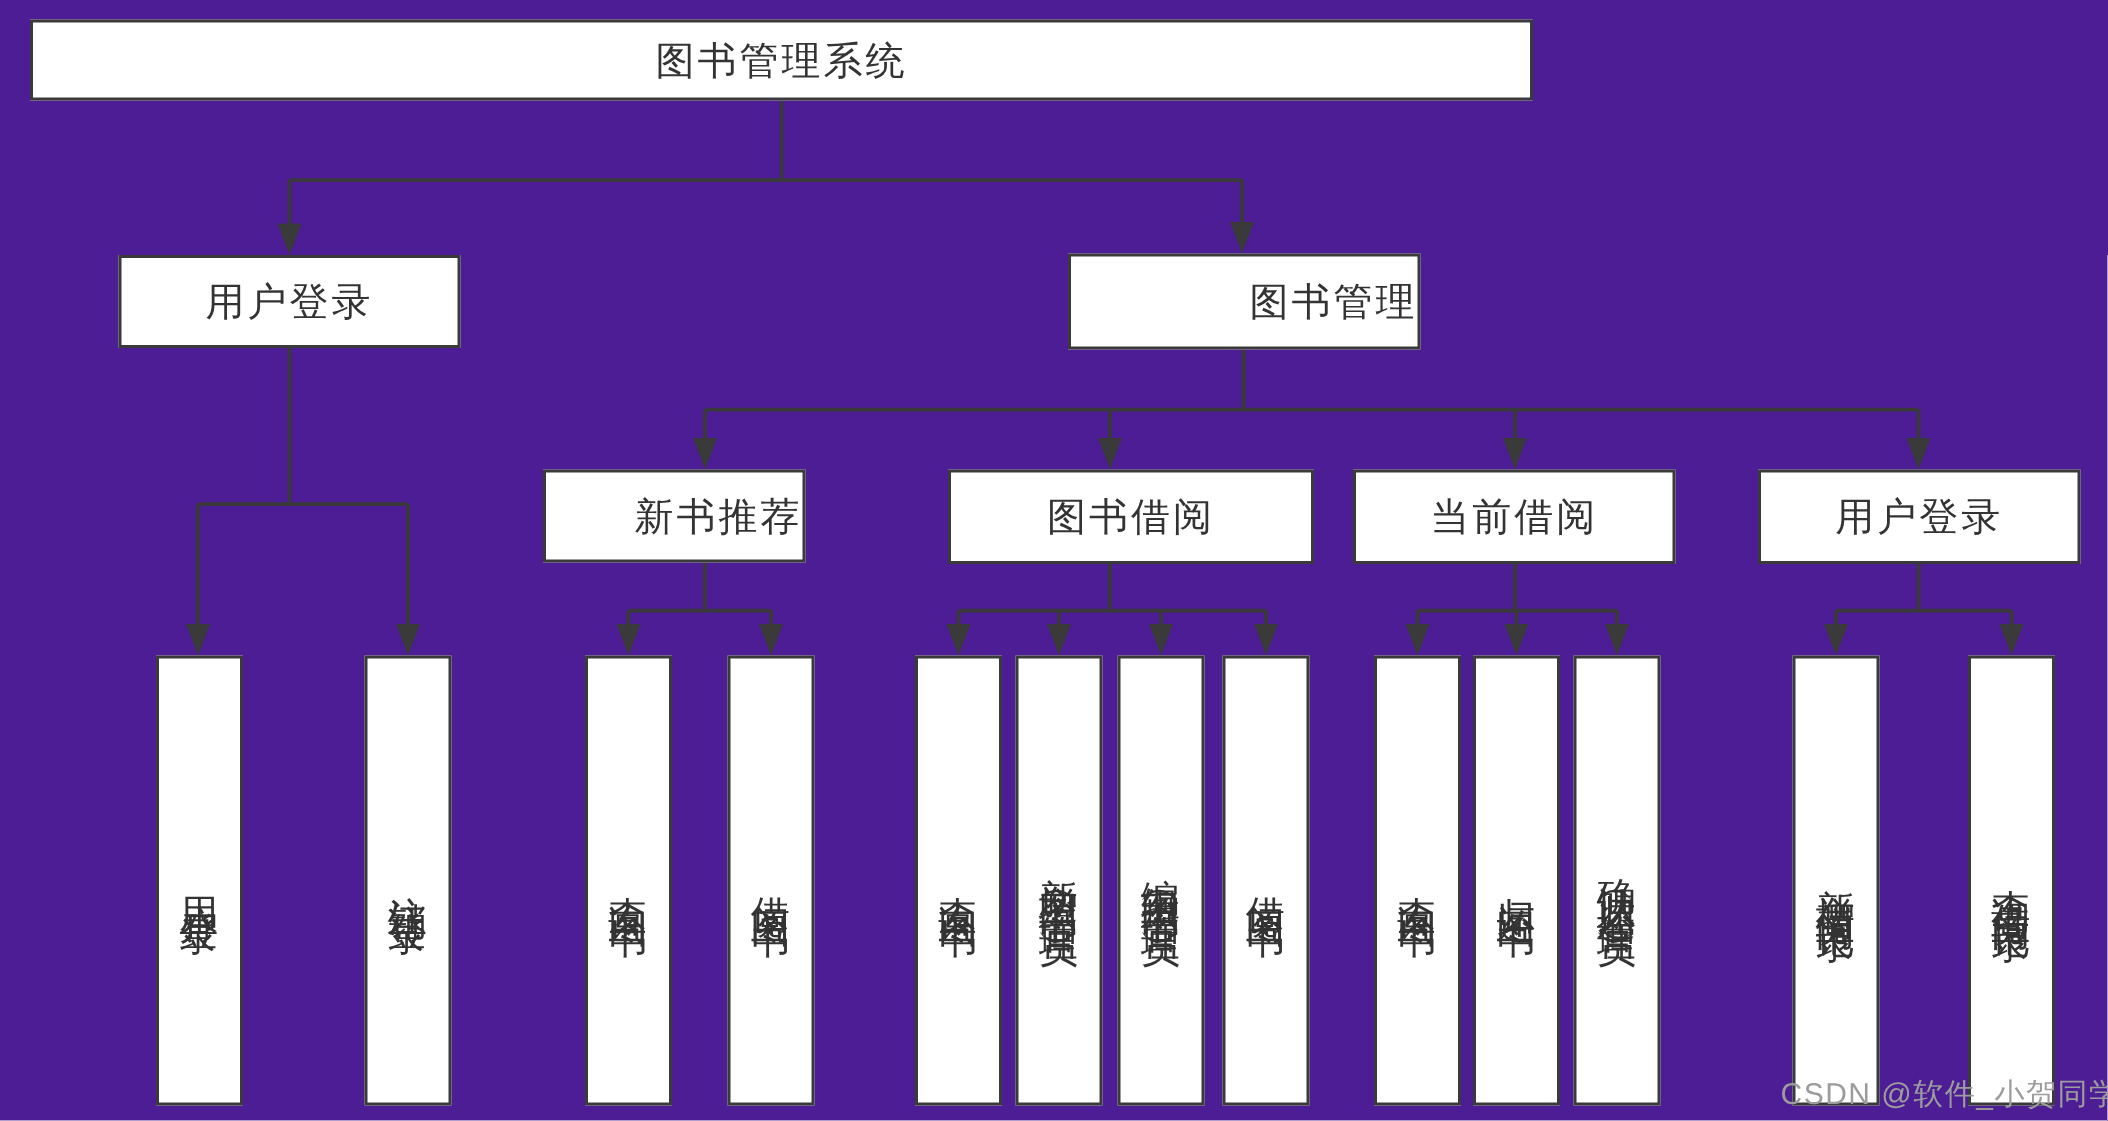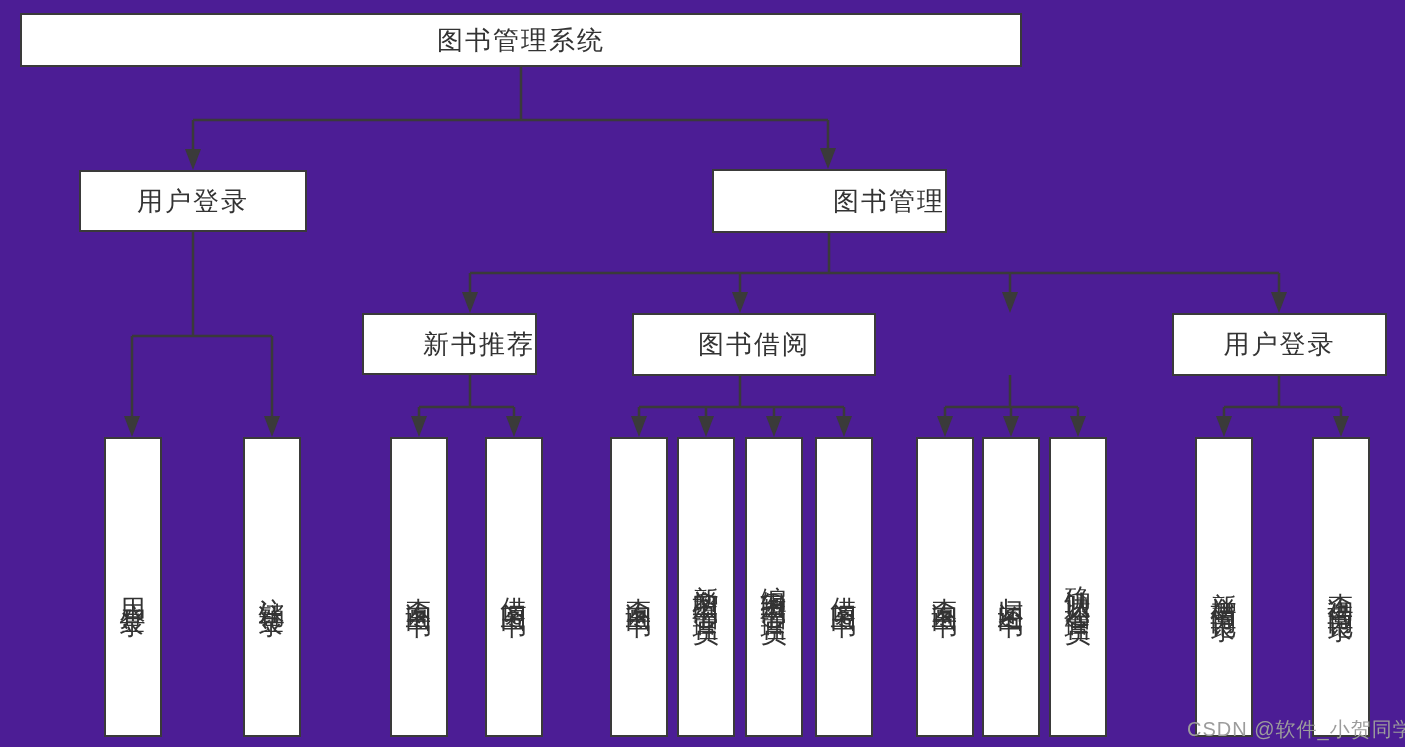--- a/index.html
+++ b/index.html
@@ -118,20 +118,23 @@
   <div class="node" style="left:712px; top:169px; width:235px; height:64px;justify-content:flex-end;">
     <span class="hlabel">图书管理</span>
   </div>
 
   <div class="node" style="left:362px; top:313px; width:175px; height:62px;justify-content:flex-end;">
     <span class="hlabel">新书推荐</span>
   </div>
   <div class="node" style="left:632px; top:313px; width:244px; height:63px;">
     <span class="hlabel">图书借阅</span>
   </div>
+  <div class="node" style="left:902px; top:313px; width:215px; height:63px;">
+    <span class="hlabel">当前借阅</span>
+  </div>
   <div class="node" style="left:1172px; top:313px; width:215px; height:63px;">
     <span class="hlabel">用户登录</span>
   </div>
 
   <div class="leaf" style="left:104px;">
     <span class="vlabel">用户登录</span>
   </div>
   <div class="leaf" style="left:243px;">
     <span class="vlabel">注销登录</span>
   </div>

